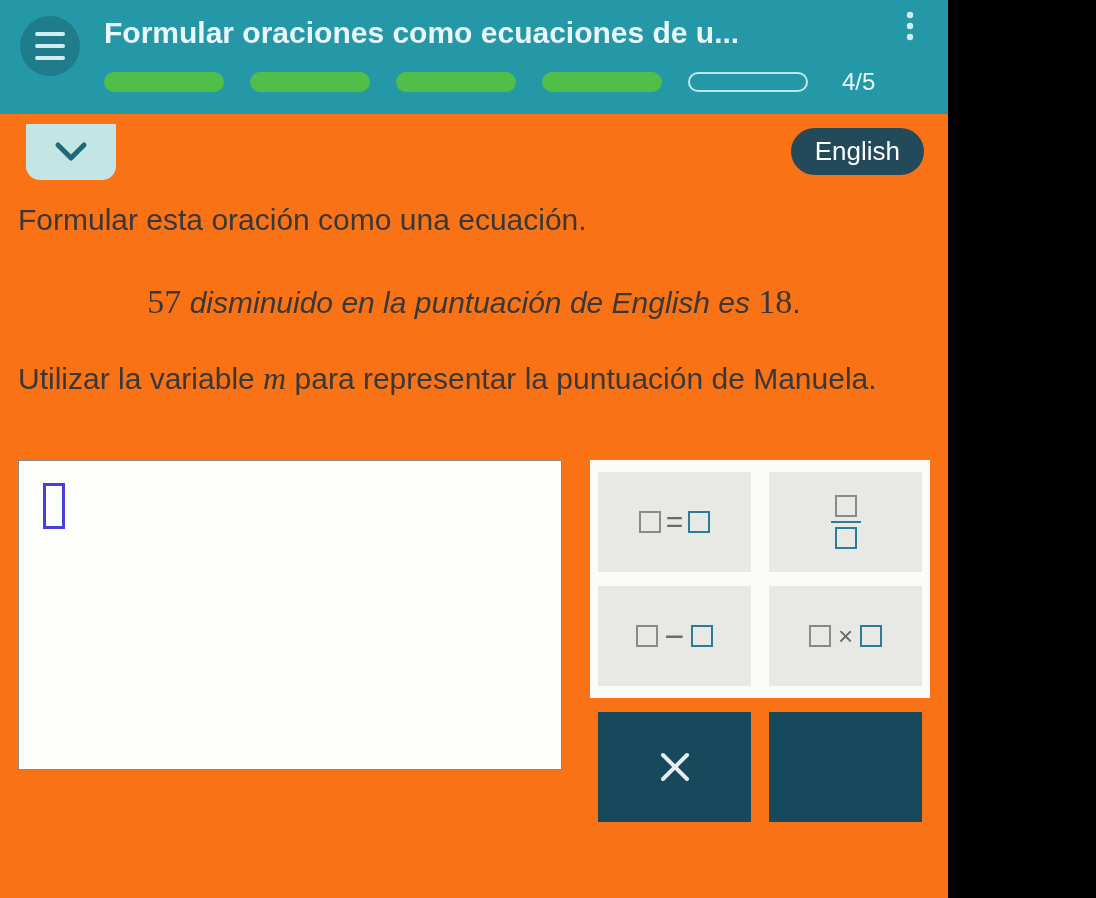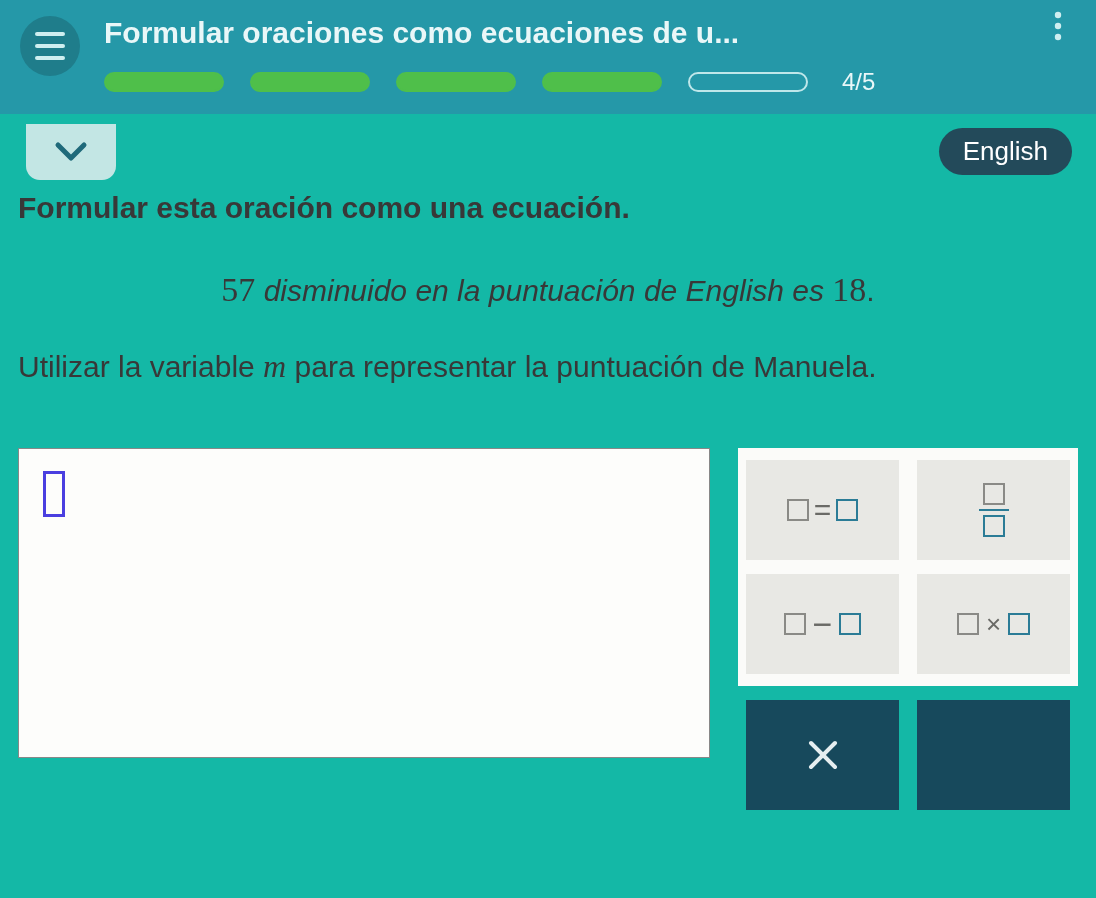--- a/index.html
+++ b/index.html
@@ -1,17 +1,17 @@
 <!DOCTYPE html>
 <html><head>
 <meta charset="utf-8">
 <style>
   * { box-sizing: border-box; margin: 0; padding: 0; }
   html, body { width: 1096px; height: 898px; font-family: Arial, Helvetica, sans-serif; background: #000; }
-  .screen { width: 1096px; height: 898px; background: #14b8a6; position: relative; overflow: hidden; }
+  .screen { width: 948px; height: 898px; background: #f97316; position: relative; overflow: hidden; }
 
   .header {
     background: #2598a8;
     padding: 10px 20px 18px 20px;
     display: flex;
     align-items: flex-start;
     position: relative;
   }
   .hamburger {
     width: 60px; height: 60px; border-radius: 50%;
@@ -46,21 +46,21 @@
     width: 90px; height: 56px; background: #c3e6e4; border-radius: 0 0 14px 14px;
     display: flex; align-items: center; justify-content: center;
     margin-left: 8px; margin-top: -4px;
   }
   .chevron-tab svg { display: block; }
   .lang-pill {
     background: #234a5a; color: #fff; font-size: 26px; font-weight: 500;
     padding: 8px 24px; border-radius: 999px; margin-right: 6px; 
   }
 
-  .instruction { font-size: 30px; color: #383838; margin-top: 8px; line-height: 1.3; font-weight: bold; }
+  .instruction { font-size: 30px; color: #383838; margin-top: 20px; line-height: 1.3; }
 
   .problem {
     font-size: 30px; color: #383838; text-align: center; margin-top: 44px;
     font-style: italic;
   }
   .problem .num { font-style: normal; font-family: Georgia, 'Times New Roman', serif; font-size: 34px; text-align: center; }
   .problem .period { font-style: normal; }
 
   .hint { font-size: 30px; color: #383838; margin-top: 36px; line-height: 1.35; }
   .hint .var { font-style: italic; font-family: Georgia, 'Times New Roman', serif; font-size: 32px; }

